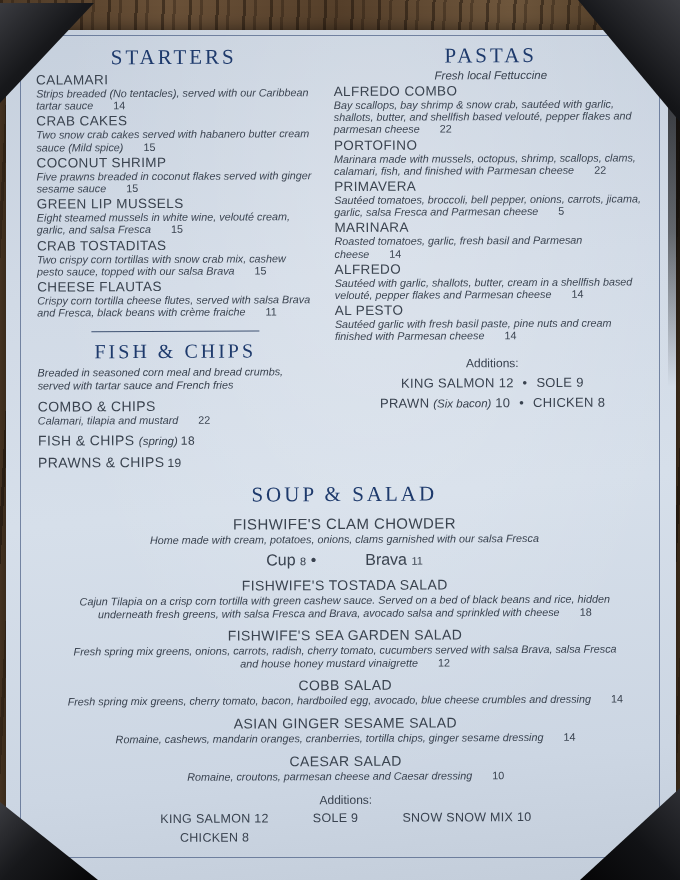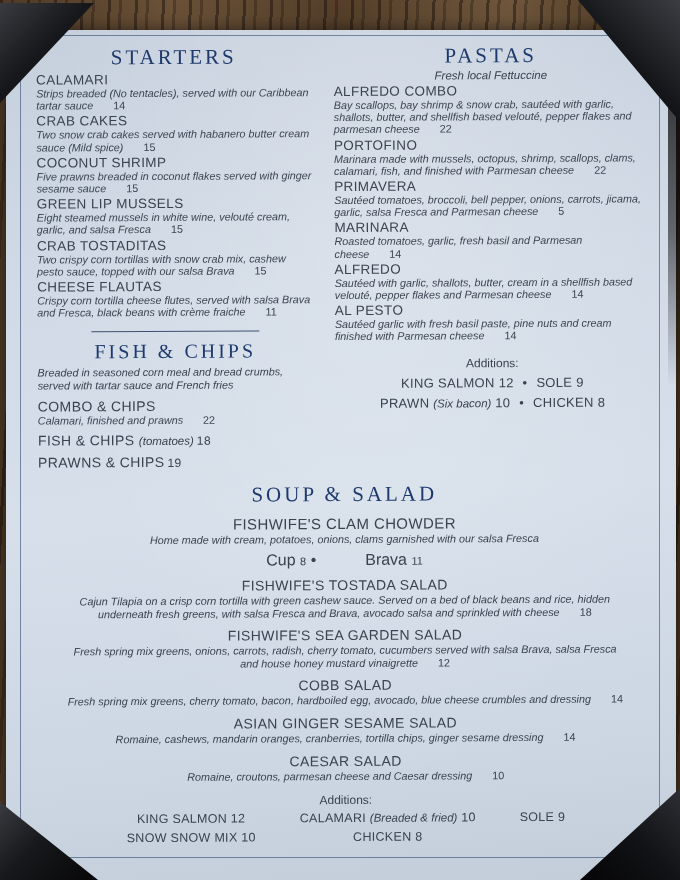--- a/index.html
+++ b/index.html
@@ -108,25 +108,25 @@
         </section>
 
         <div class="divider"></div>
 
         <section>
           <h2 class="sec" style="font-size:20px;">FISH &amp; CHIPS</h2>
           <p class="intro">Breaded in seasoned corn meal and bread crumbs, served with tartar sauce and French fries</p>
 
           <div class="mi">
             <div class="mn" style="font-size:14px;">COMBO &amp; CHIPS</div>
-            <div class="md"><span>Calamari, finished and prawns</span><span class="pr">22</span></div>
+            <div class="md"><span>Calamari, tilapia and mustard</span><span class="pr">22</span></div>
           </div>
           <div class="mline">
             <span>FISH &amp; CHIPS</span>
-            <span class="note">(tomatoes)</span><span class="pr2">18</span>
+            <span class="note">(spring)</span><span class="pr2">18</span>
           </div>
           <div class="mline">
             <span>PRAWNS &amp; CHIPS</span><span class="pr2">19</span>
           </div>
         </section>
       </div>
 
       <div class="col-right">
         <section>
           <h2 class="sec">PASTAS</h2>
@@ -214,21 +214,20 @@
       <div>
         <div class="s-name">CAESAR SALAD</div>
         <div class="s-desc"><span>Romaine, croutons, parmesan cheese and Caesar dressing</span><span class="pr">10</span></div>
       </div>
     </section>
 
     <div class="badds">
       <div class="adds-label">Additions:</div>
       <div class="bgrid">
         <div class="bcell"><span>KING SALMON</span> <span>12</span></div>
-        <div class="bcell"><span>CALAMARI</span> <span class="note">(Breaded &amp; fried)</span> <span>10</span></div>
         <div class="bcell"><span>SOLE</span> <span>9</span></div>
         <div class="bcell"><span>SNOW SNOW MIX</span> <span>10</span></div>
         <div class="bcell"><span>CHICKEN</span> <span>8</span></div>
       </div>
     </div>
 
   </div>
 </div>
 
 <div class="cover-edge"></div>

